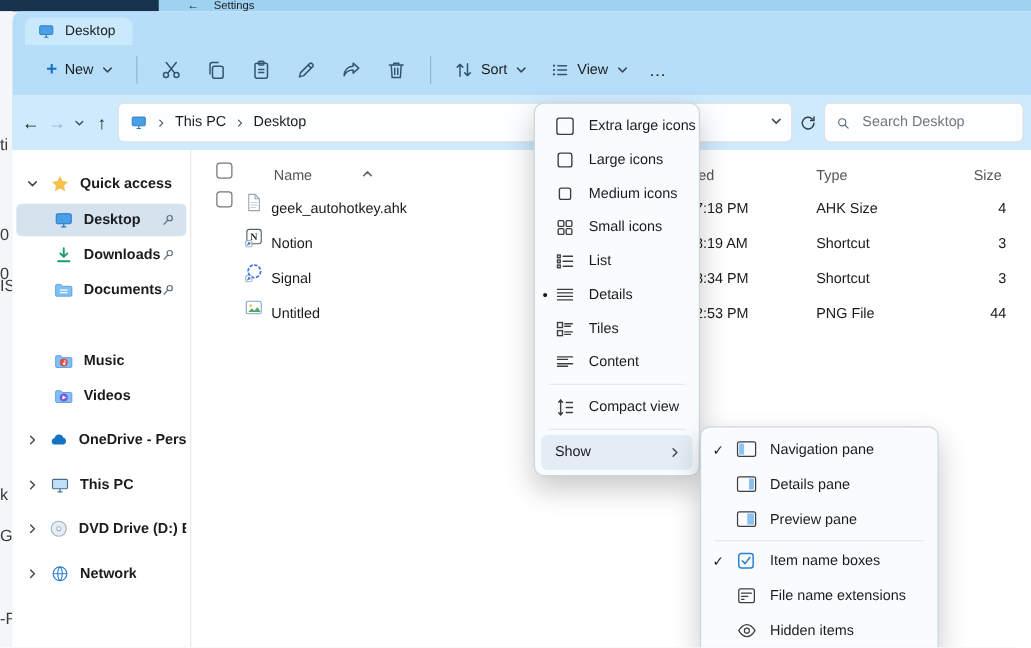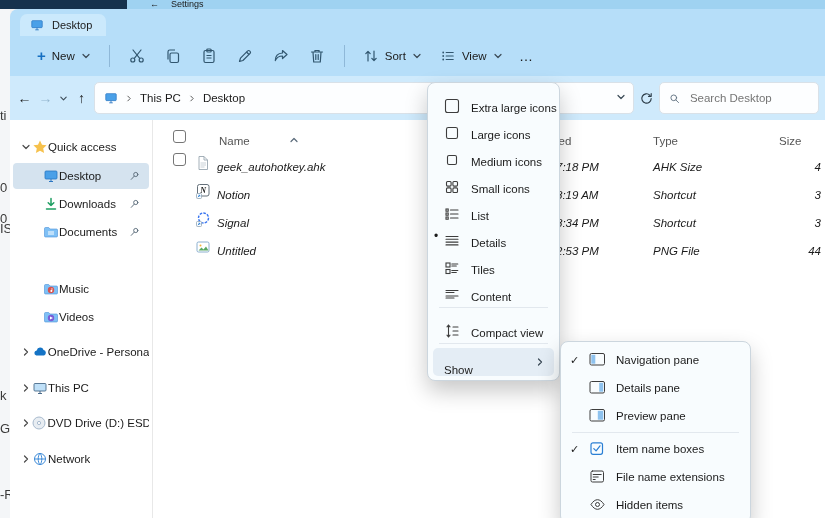--- a/index.html
+++ b/index.html
@@ -32,48 +32,48 @@
   .breadcrumb{flex:0 0 520px;height:30px;background:#fdfeff;border:1px solid #d9e1e8;border-radius:5px;
               display:flex;align-items:center;padding:0 9px;gap:7px;font-size:11.5px;position:relative;}
   .bc-dd{position:absolute;right:7px;top:9px;}
   .searchbox{flex:0 0 140px;height:30px;background:#fdfeff;border:1px solid #d9e1e8;border-radius:5px;
              display:flex;align-items:center;padding:0 9px;gap:8px;}
   .searchbox input{border:none;outline:none;background:transparent;font-family:"Liberation Sans",sans-serif;
              font-size:11.5px;color:#5a6b7a;width:100%;}
   
   .main{position:absolute;top:111px;left:0;right:0;bottom:0;background:#fff;}
   .sidebar{position:absolute;top:0;left:0;bottom:0;width:142px;border-right:1px solid #e8e8e8;background:#fff;}
-  .srow{position:absolute;left:3px;right:3px;height:26px;display:flex;align-items:center;gap:0;
-        padding-left:8px;border-radius:4px;font-size:11.5px;white-space:nowrap;}
+  .srow{position:absolute;left:3px;right:3px;height:26px;display:flex;align-items:center;gap:8px;
+        padding-left:8px;border-radius:4px;font-size:11.5px;white-space:nowrap;font-weight:bold;}
   .srow.child{padding-left:30px;}
   .srow.sel{background:#d5e3ef;}
   .s-chev{width:11px;display:flex;}
   .s-icon{width:16px;height:16px;display:flex;flex:0 0 16px;}
   .s-pin{position:absolute;right:8px;top:7px;display:flex;}
   .s-label{overflow:hidden;text-overflow:clip;}
   .filearea{position:absolute;top:0;left:143px;right:0;bottom:0;}
   .lheader{position:absolute;top:10px;left:0;right:0;height:22px;font-size:11.5px;color:#555;}
   .lheader span{position:absolute;top:0;line-height:22px;}
   .cb{width:13px;height:13px;border:1px solid #767676;border-radius:3px;background:#fff;box-sizing:border-box;}
   .hdr-cb{position:absolute;left:20px;top:4px;}
   .sort-caret{position:absolute;left:136px;top:-7px;}
-  .frow{position:absolute;left:0;right:0;height:28px;font-size:11.5px;font-style:italic;}
+  .frow{position:absolute;left:0;right:16px;height:28px;font-size:11.5px;}
   .frow span{position:absolute;top:0;line-height:28px;}
   .row-cb{position:absolute;left:20px;top:8px;}
   .ficon{position:absolute;left:42px;top:6px;width:16px;height:16px;}
   .fname{left:64px;}
   .fdate{left:403px;}
   .ftype{left:500px;}
   .fsize{right:4px;text-align:right;}
   
   .menu{position:absolute;background:#f8fcfe;border:1px solid #ccd6de;border-radius:8px;
         box-shadow:0 10px 22px rgba(0,0,0,0.22);padding:4px 0;z-index:30;font-size:11.5px;}
   .view-menu{left:427px;top:82px;width:131px;}
   .show-menu{left:560px;top:341px;width:189px;}
-  .mi{position:relative;display:flex;align-items:flex-end;height:27px;padding-left:16px;}
+  .mi{position:relative;display:flex;align-items:center;height:27px;padding-left:16px;}
   .mi-bullet{position:absolute;left:6px;top:50%;transform:translateY(-50%);font-size:12px;}
   .mi-icon{width:16px;height:16px;margin-right:11px;display:flex;flex:0 0 16px;}
   .mi.show-item{background:#e4edf5;border-radius:5px;margin:0 5px;padding-left:11px;height:28px;}
   .mi-chevR{position:absolute;right:9px;top:50%;transform:translateY(-50%);display:flex;}
   .msep{height:1px;background:#e2e8ee;margin:4px 11px;}
   .smsep{height:1px;background:#e2e8ee;margin:2px 11px;}
   .smi{display:flex;align-items:center;height:28px;padding:0 10px 0 9px;}
   .smi-check{width:19px;font-size:11px;flex:0 0 19px;}
   .smi-icon{width:17px;height:16px;margin-right:10px;display:flex;flex:0 0 17px;}
 </style>

